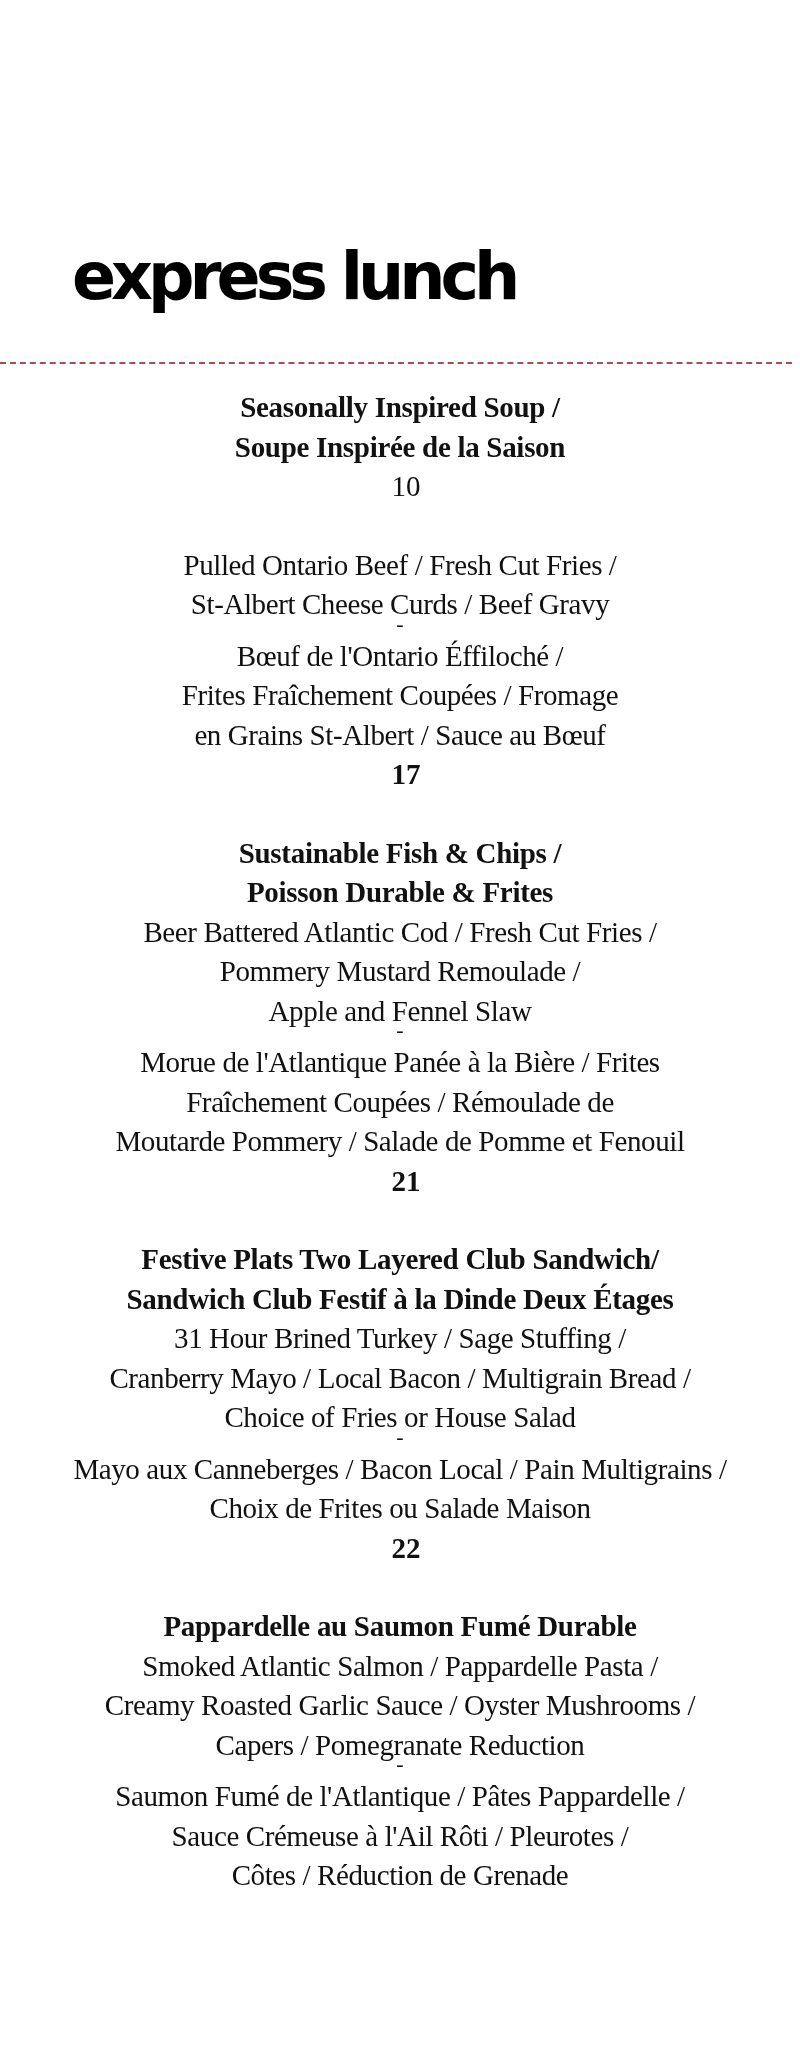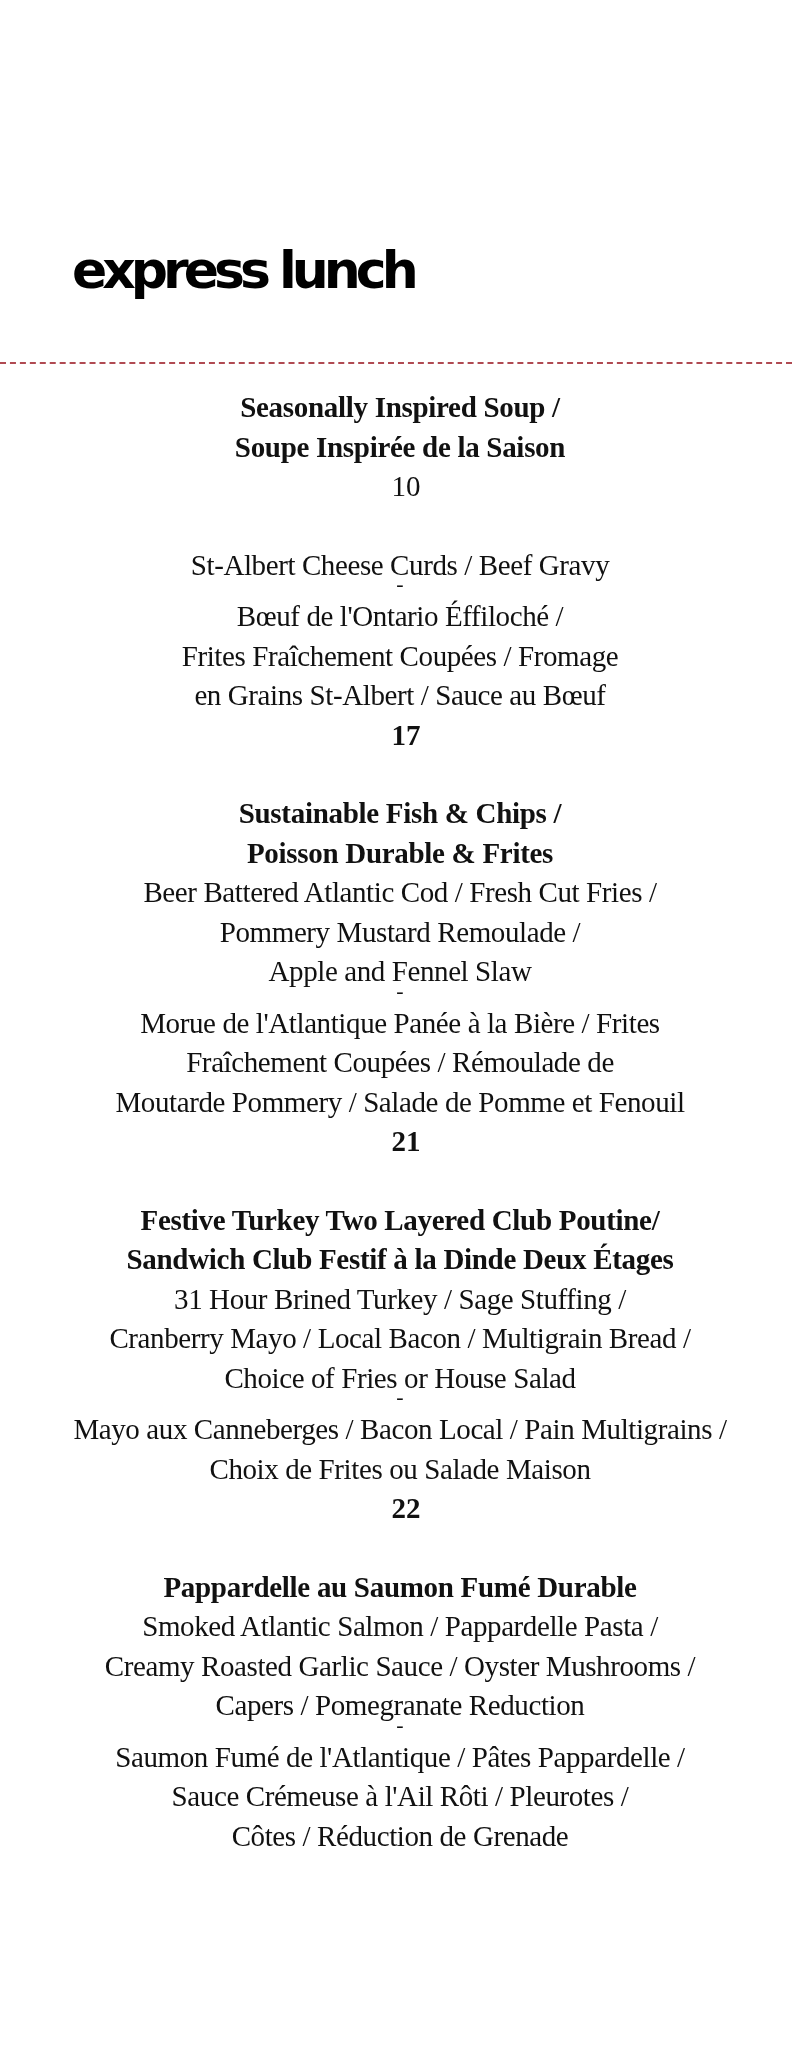--- a/index.html
+++ b/index.html
@@ -14,21 +14,21 @@
       overflow: hidden;
       color: #111111;
     }
     .title {
       position: absolute;
       left: 72px;
       top: 244px;
       margin: 0;
       font-family: "DejaVu Sans", sans-serif;
       font-weight: 900;
-      font-size: 52px;
+      font-size: 65px;
       letter-spacing: -5px;
       line-height: 1;
       color: #000000;
       transform: scaleX(1.0);
       transform-origin: left top;
     }
     .divider {
       position: absolute;
       left: 0;
       top: 362px;
@@ -82,20 +82,21 @@
 
 <div class="menu">
 
   <div class="item">
     <div class="item-name">Seasonally Inspired Soup /</div>
     <div class="item-name">Soupe Inspirée de la Saison</div>
     <div class="price">10</div>
   </div>
 
   <div class="item">
+    <div class="desc-line">Pulled Ontario Beef / Fresh Cut Fries /</div>
     <div class="desc-line">St-Albert Cheese Curds / Beef Gravy</div>
     <div class="sep">-</div>
     <div class="desc-line">Bœuf de l'Ontario Éffiloché /</div>
     <div class="desc-line">Frites Fraîchement Coupées / Fromage</div>
     <div class="desc-line">en Grains St-Albert / Sauce au Bœuf</div>
     <div class="price bold">17</div>
   </div>
 
   <div class="item">
     <div class="item-name">Sustainable Fish &amp; Chips /</div>
@@ -104,21 +105,21 @@
     <div class="desc-line">Pommery Mustard Remoulade /</div>
     <div class="desc-line">Apple and Fennel Slaw</div>
     <div class="sep">-</div>
     <div class="desc-line">Morue de l'Atlantique Panée à la Bière / Frites</div>
     <div class="desc-line">Fraîchement Coupées / Rémoulade de</div>
     <div class="desc-line">Moutarde Pommery / Salade de Pomme et Fenouil</div>
     <div class="price bold">21</div>
   </div>
 
   <div class="item">
-    <div class="item-name">Festive Turkey Two Layered Club Poutine/</div>
+    <div class="item-name">Festive Plats Two Layered Club Sandwich/</div>
     <div class="item-name">Sandwich Club Festif à la Dinde Deux Étages</div>
     <div class="desc-line">31 Hour Brined Turkey / Sage Stuffing /</div>
     <div class="desc-line">Cranberry Mayo / Local Bacon / Multigrain Bread /</div>
     <div class="desc-line">Choice of Fries or House Salad</div>
     <div class="sep">-</div>
     <div class="desc-line">Mayo aux Canneberges / Bacon Local / Pain Multigrains /</div>
     <div class="desc-line">Choix de Frites ou Salade Maison</div>
     <div class="price bold">22</div>
   </div>
 

